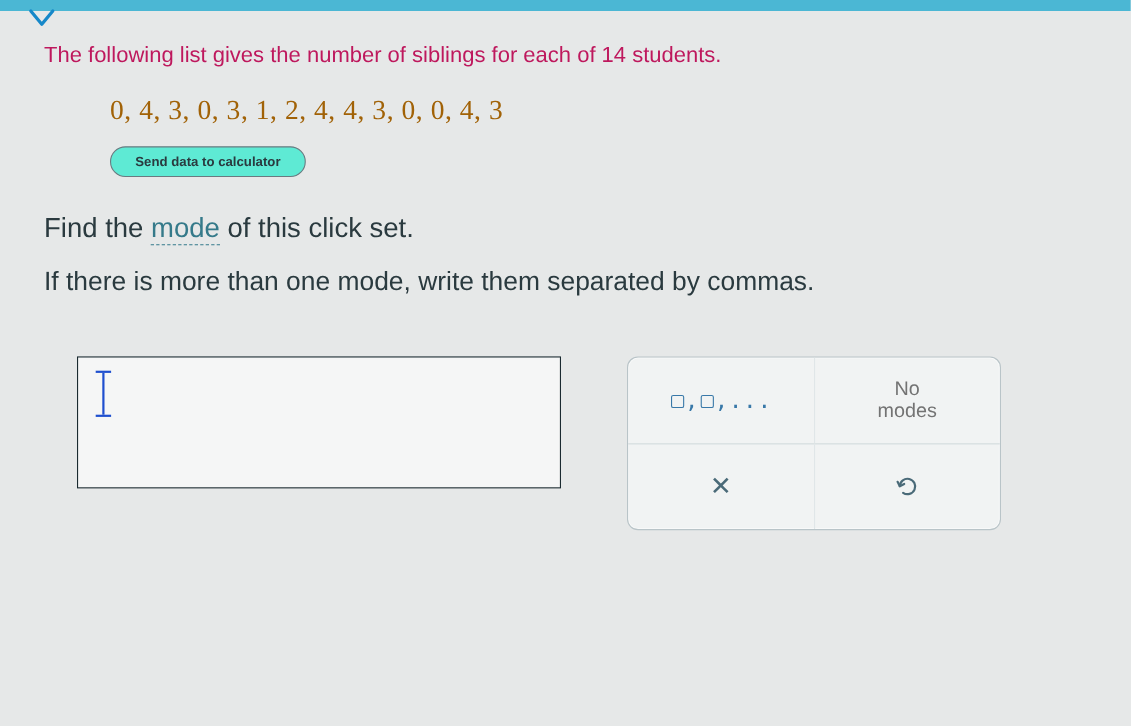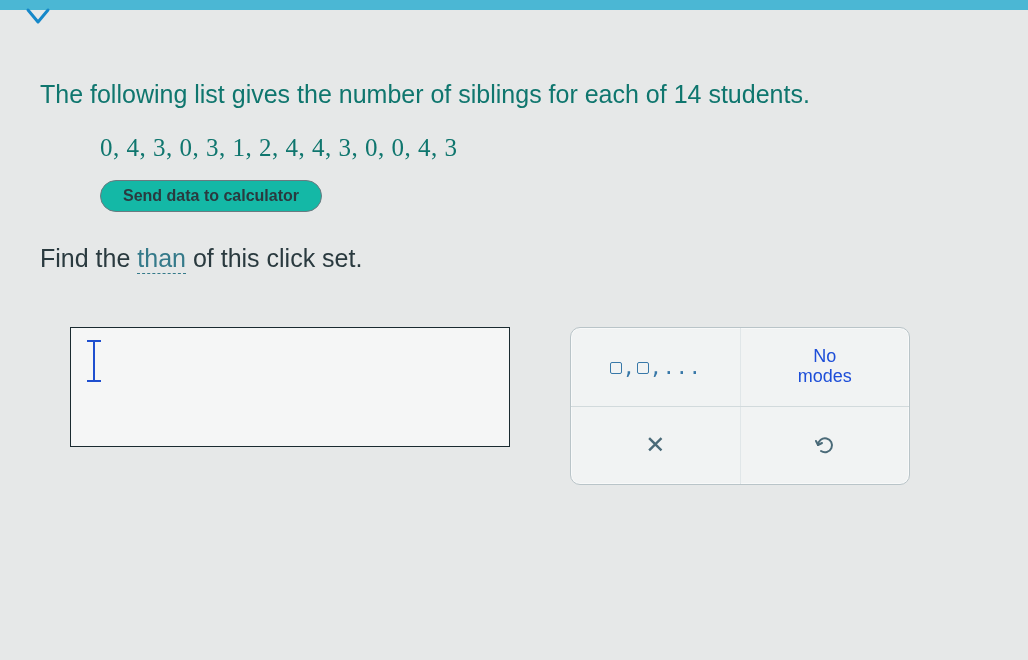--- a/index.html
+++ b/index.html
@@ -19,40 +19,39 @@
   }
   .chevron-wrap {
     position: absolute;
     top: 6px;
     left: 24px;
   }
   .content {
     padding: 26px 40px 20px 40px;
   }
   .question-text {
-    font-size: 25px;
+    font-size: 20px;
     line-height: 1.45;
-    color: #0f766e;
-    margin-top: 40px;
+    color: #be185d;
   }
   .data-list {
     font-size: 25px;
     margin: 22px 0 18px 60px;
     letter-spacing: 0.5px;
-    color: #0f766e;
+    color: #a16207;
     font-family: "Georgia", "Times New Roman", serif;
   }
   .send-btn {
     display: inline-block;
     margin-left: 60px;
     padding: 6px 22px;
     border: 1.5px solid #6a7a80;
     border-radius: 22px;
-    background: #14b8a6;
-    font-size: 16px;
+    background: #5eead4;
+    font-size: 12px;
     font-weight: 600;
     color: #2a3a3f;
     cursor: pointer;
   }
   .prompt-line {
     font-size: 25px;
     line-height: 1.45;
     color: #2a3a3f;
     margin-top: 28px;
   }
@@ -144,21 +143,21 @@
     width: 12px; height: 12px;
     border: 1.5px solid #3878a8;
     border-radius: 2px;
     vertical-align: middle;
     margin: 0 1px;
   }
   .nomode {
     font-size: 18px;
     line-height: 1.1;
     text-align: center;
-    color: #1d4ed8;
+    color: #737373;
   }
   .x-icon {
     font-size: 24px;
     color: #4a6a78;
     font-weight: 300;
   }
   .undo-icon svg { display: block; }
 </style>
 </head>
 <body>
@@ -175,24 +174,25 @@
 
   <div class="question-text">The following list gives the number of siblings for each of 14 students.</div>
 
   <div class="data-list">0, 4, 3, 0, 3, 1, 2, 4, 4, 3, 0, 0, 4, 3</div>
 
   <div>
     <button class="send-btn">Send data to calculator</button>
   </div>
 
   <div class="prompt-line">
-    <span>Find the </span><span class="term">than</span><span> of this click set.</span>
+    <span>Find the </span><span class="term">mode</span><span> of this click set.</span>
   </div>
 
   <div class="instructions">
+    <div>If there is more than one mode, write them separated by commas.</div>
   </div>
 
   <div class="answer-row">
 
     <div class="answer-box">
       <span class="cursor-ibeam">
           <span class="bar"></span>
         </span>
     </div>
 

